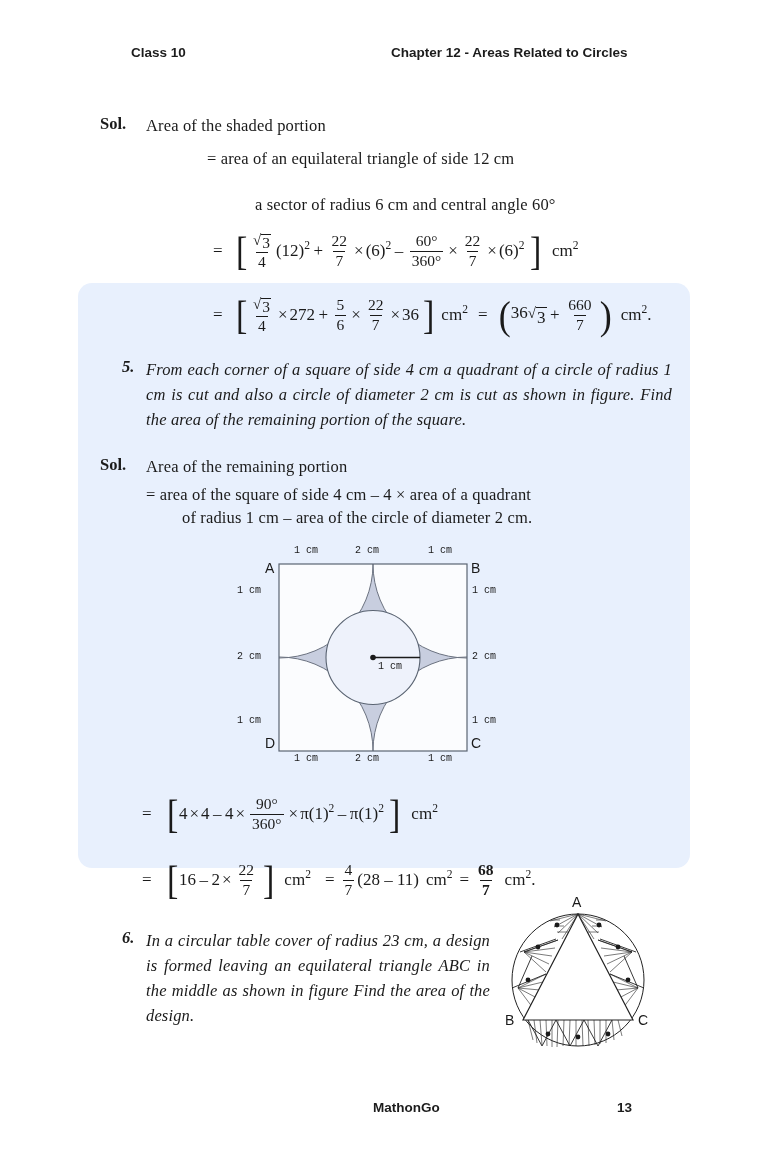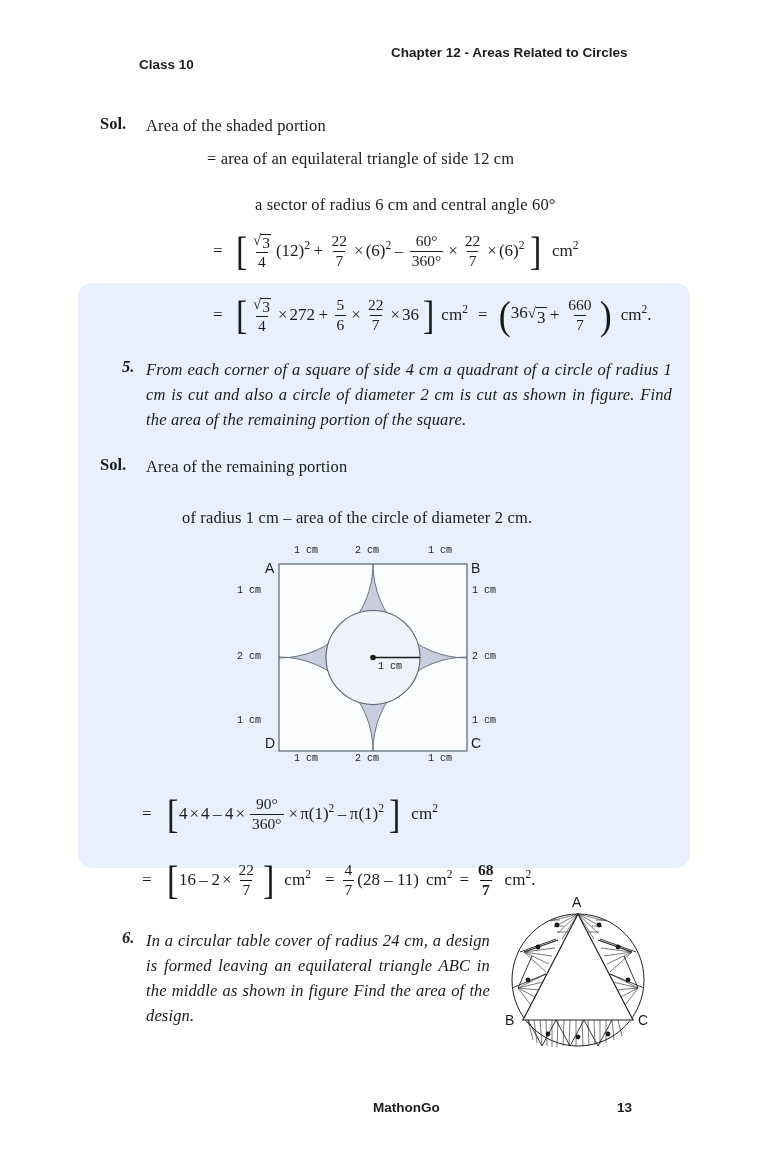--- a/index.html
+++ b/index.html
@@ -44,21 +44,21 @@
     top: 45px;
     left: 0;
     width: 768px;
     height: 22px;
     z-index: 5;
     font-family: "Liberation Sans", sans-serif;
     font-size: 13.5px;
     font-weight: 700;
     color: #1c1c1c;
   }
-  #hdr-class { position: absolute; left: 131px; top: 12px; margin-left: 8px; }
+  #hdr-class { position: absolute; left: 131px; top: 0; }
   #hdr-chapter { position: absolute; left: 391px; top: 0; }
 
   
   #highlight-panel {
     position: absolute;
     left: 78px;
     top: 283px;
     width: 612px;
     height: 585px;
     background: #e8f0fd;
@@ -295,20 +295,21 @@
     </span>
     <span class="brk-par" style="margin-left:3px;">)</span>
     <span style="margin-left:8px;"><span>cm</span><sup>2</sup><span>.</span></span>
   </div>
 
   <div class="blk lbl-num" style="left:122px; top:357px;">5.</div>
   <div class="blk txt-italic" style="left:146px; top:357px; width:526px; line-height:25px;">From each corner of a square of side 4 cm a quadrant of a circle of radius 1 cm is cut and also a circle of diameter 2 cm is cut as shown in figure. Find the area of the remaining portion of the square.</div>
 
   <div class="blk lbl-sol" style="left:100px; top:455px;">Sol.</div>
   <div class="blk txt" style="left:146px; top:455px;">Area of the remaining portion</div>
+  <div class="blk txt" style="left:146px; top:483px;">= area of the square of side 4 cm – 4 × area of a quadrant</div>
   <div class="blk txt" style="left:182px; top:506px;">of radius 1 cm – area of the circle of diameter 2 cm.</div>
 
   <div id="figure-square">
     <svg width="300" height="228" viewBox="0 0 300 228">
       <defs>
         <clipPath id="sqclip">
           <rect x="47" y="21" width="188" height="187"></rect>
         </clipPath>
       </defs>
 
@@ -405,21 +406,21 @@
     <span style="margin-left:7px;"><span>cm</span><sup>2</sup></span>
     <span style="margin-left:7px;">=</span>
     <span class="frac" style="margin-left:7px;font-weight:bold;">
       <span class="num">68</span>
       <span class="den">7</span>
     </span>
     <span style="margin-left:6px;"><span>cm</span><sup>2</sup><span>.</span></span>
   </div>
 
   <div class="blk lbl-num" style="left:122px; top:928px;">6.</div>
-  <div class="blk txt-italic" style="left:146px; top:928px; width:344px; line-height:25px;">In a circular table cover of radius 24 cm, a design is formed leaving an equilateral triangle ABC in the middle as shown in figure Find the area of the design.</div>
+  <div class="blk txt-italic" style="left:146px; top:928px; width:344px; line-height:25px;">In a circular table cover of radius 23 cm, a design is formed leaving an equilateral triangle ABC in the middle as shown in figure Find the area of the design.</div>
 
   <div id="figure-circle">
     <svg width="160" height="152" viewBox="0 0 160 152">
       <g stroke="#222" fill="none" stroke-width="1">
         <circle cx="80" cy="80" r="66"></circle>
       </g>
 
       <g stroke="#333" stroke-width="0.65">
 
         <line x1="80" y1="14" x2="52" y2="21"></line>

